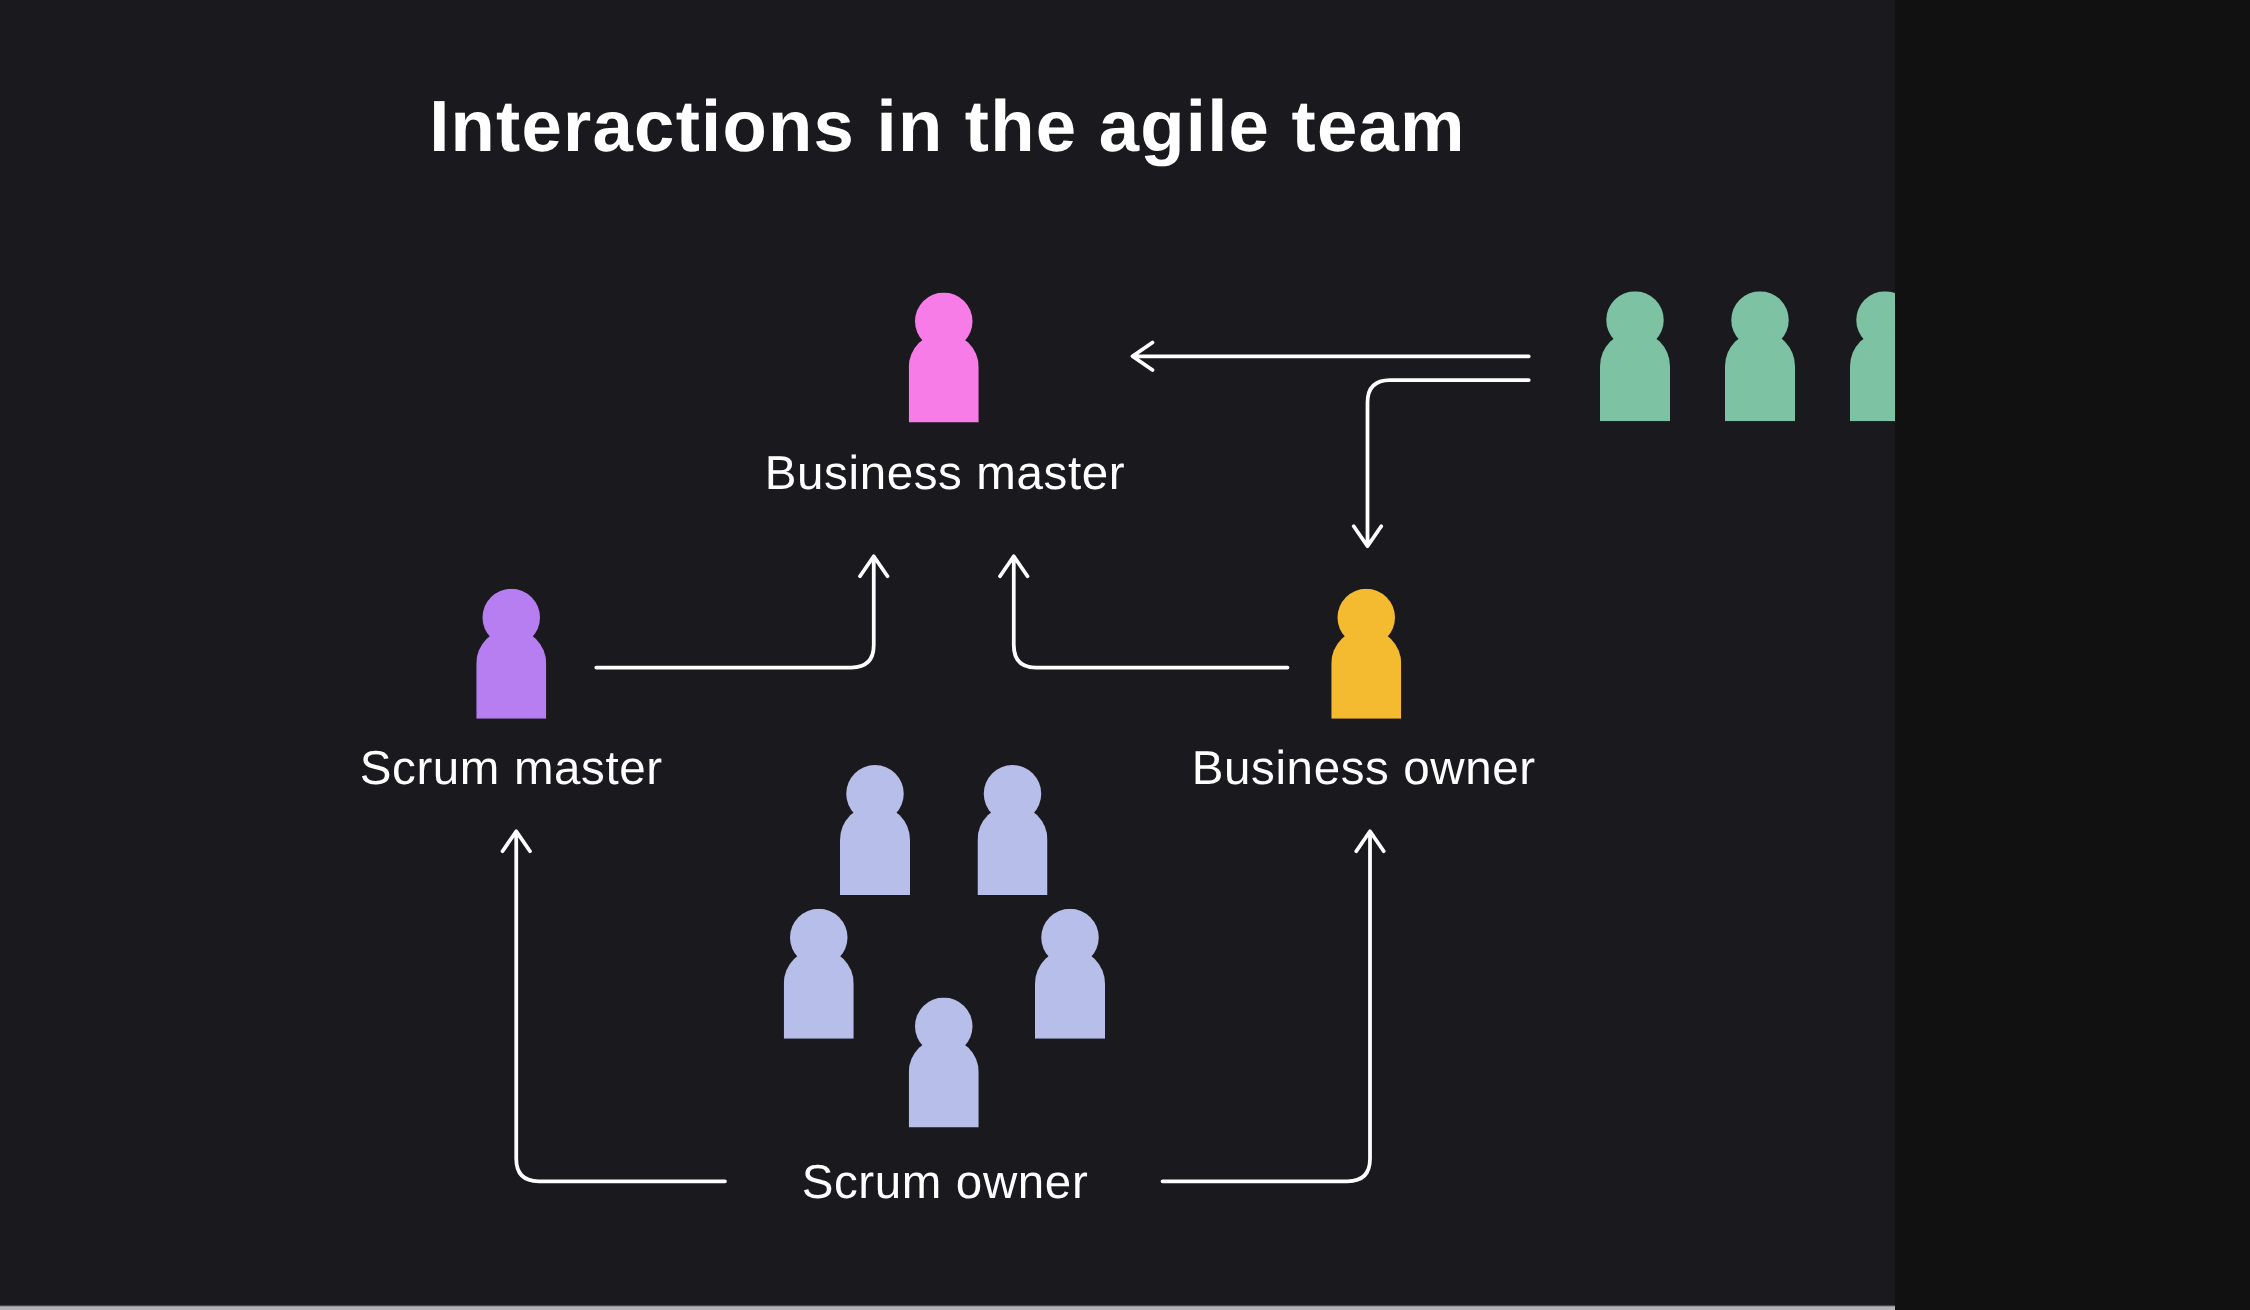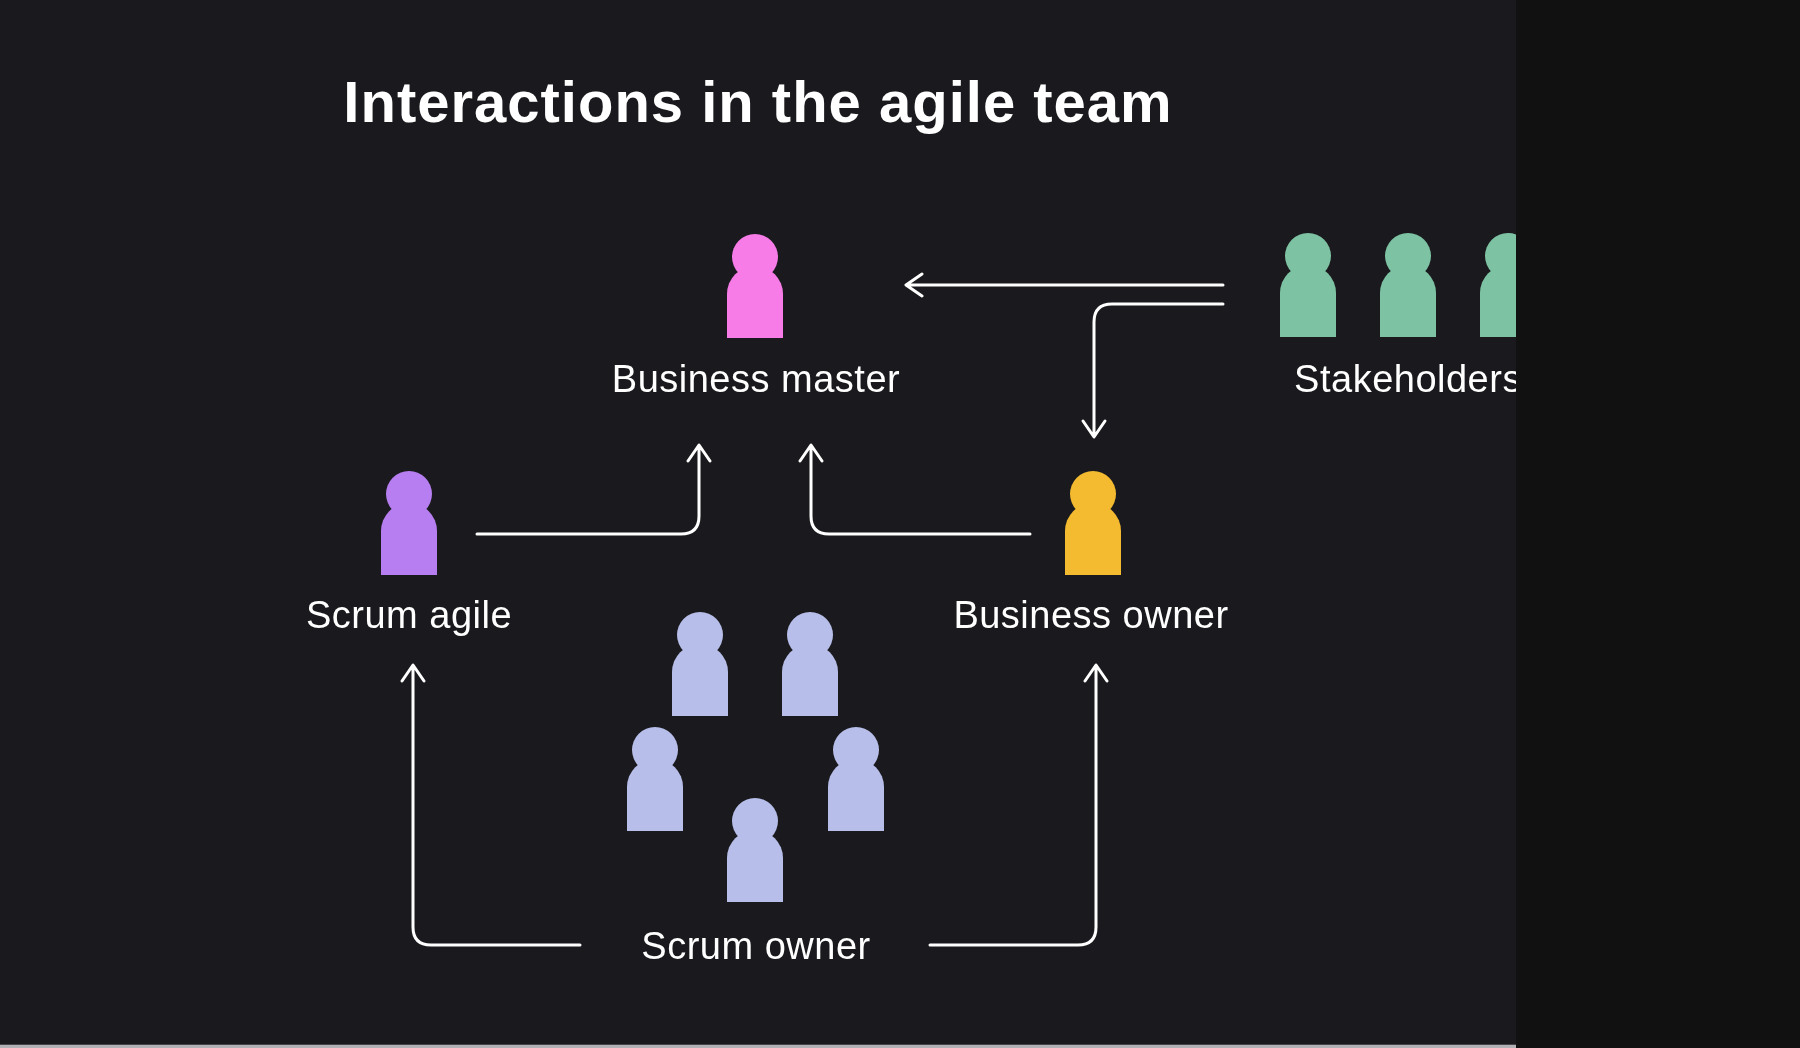--- a/index.html
+++ b/index.html
@@ -86,27 +86,26 @@
       <path d="M0 104 V60 A28 28 0 0 1 56 60 V104 Z"></path>
   </svg>
   <svg class="person" style="left:1380px;top:233px" viewBox="0 0 56 104" fill="#7CC2A3">
     <circle cx="28" cy="23" r="23"></circle>
       <path d="M0 104 V60 A28 28 0 0 1 56 60 V104 Z"></path>
   </svg>
   <svg class="person" style="left:1480px;top:233px" viewBox="0 0 56 104" fill="#7CC2A3">
     <circle cx="28" cy="23" r="23"></circle>
       <path d="M0 104 V60 A28 28 0 0 1 56 60 V104 Z"></path>
   </svg>
-  <div class="node-label" style="left:1408px;top:358px">Stakeholders</div>
 
   <svg class="person" style="left:381px;top:471px" viewBox="0 0 56 104" fill="#B77EF2">
     <circle cx="28" cy="23" r="23"></circle>
       <path d="M0 104 V60 A28 28 0 0 1 56 60 V104 Z"></path>
   </svg>
-  <div class="node-label" style="left:409px;top:594px">Scrum agile</div>
+  <div class="node-label" style="left:409px;top:594px">Scrum master</div>
 
   <svg class="person" style="left:1065px;top:471px" viewBox="0 0 56 104" fill="#F4BA30">
     <circle cx="28" cy="23" r="23"></circle>
       <path d="M0 104 V60 A28 28 0 0 1 56 60 V104 Z"></path>
   </svg>
   <div class="node-label" style="left:1091px;top:594px">Business owner</div>
 
   <svg class="person" style="left:672px;top:612px" viewBox="0 0 56 104" fill="#B7BEE9">
     <circle cx="28" cy="23" r="23"></circle>
       <path d="M0 104 V60 A28 28 0 0 1 56 60 V104 Z"></path>

